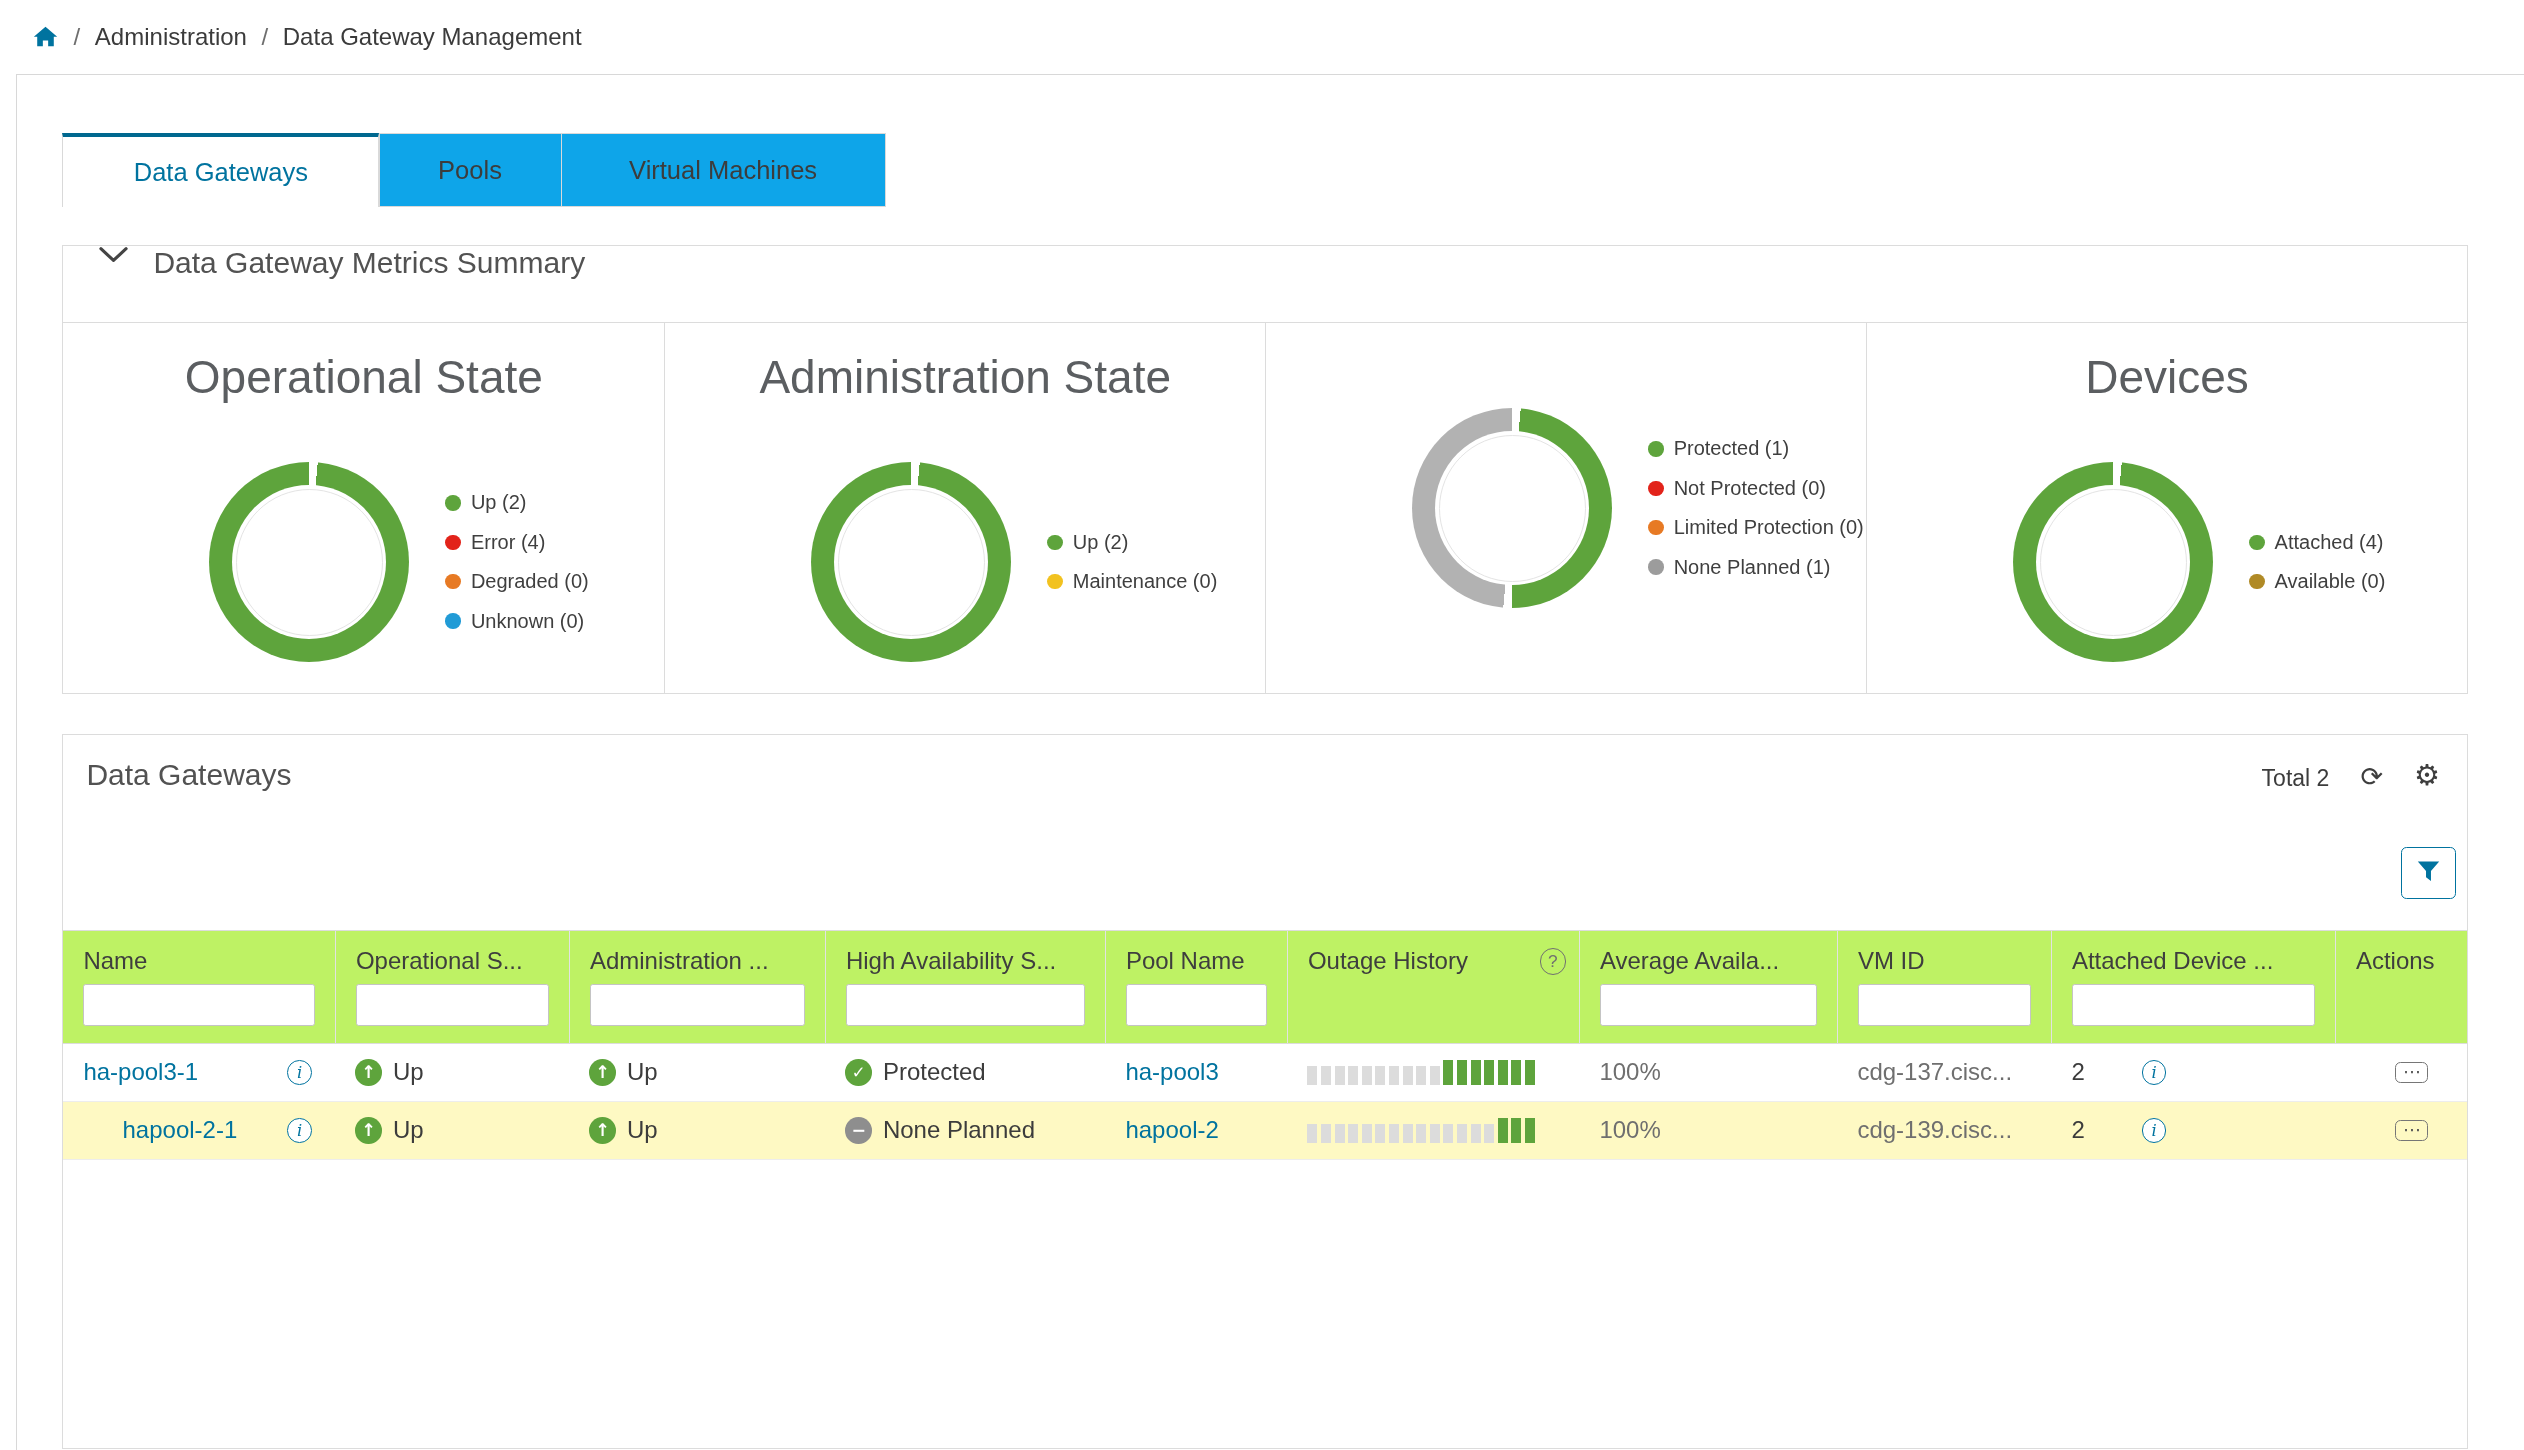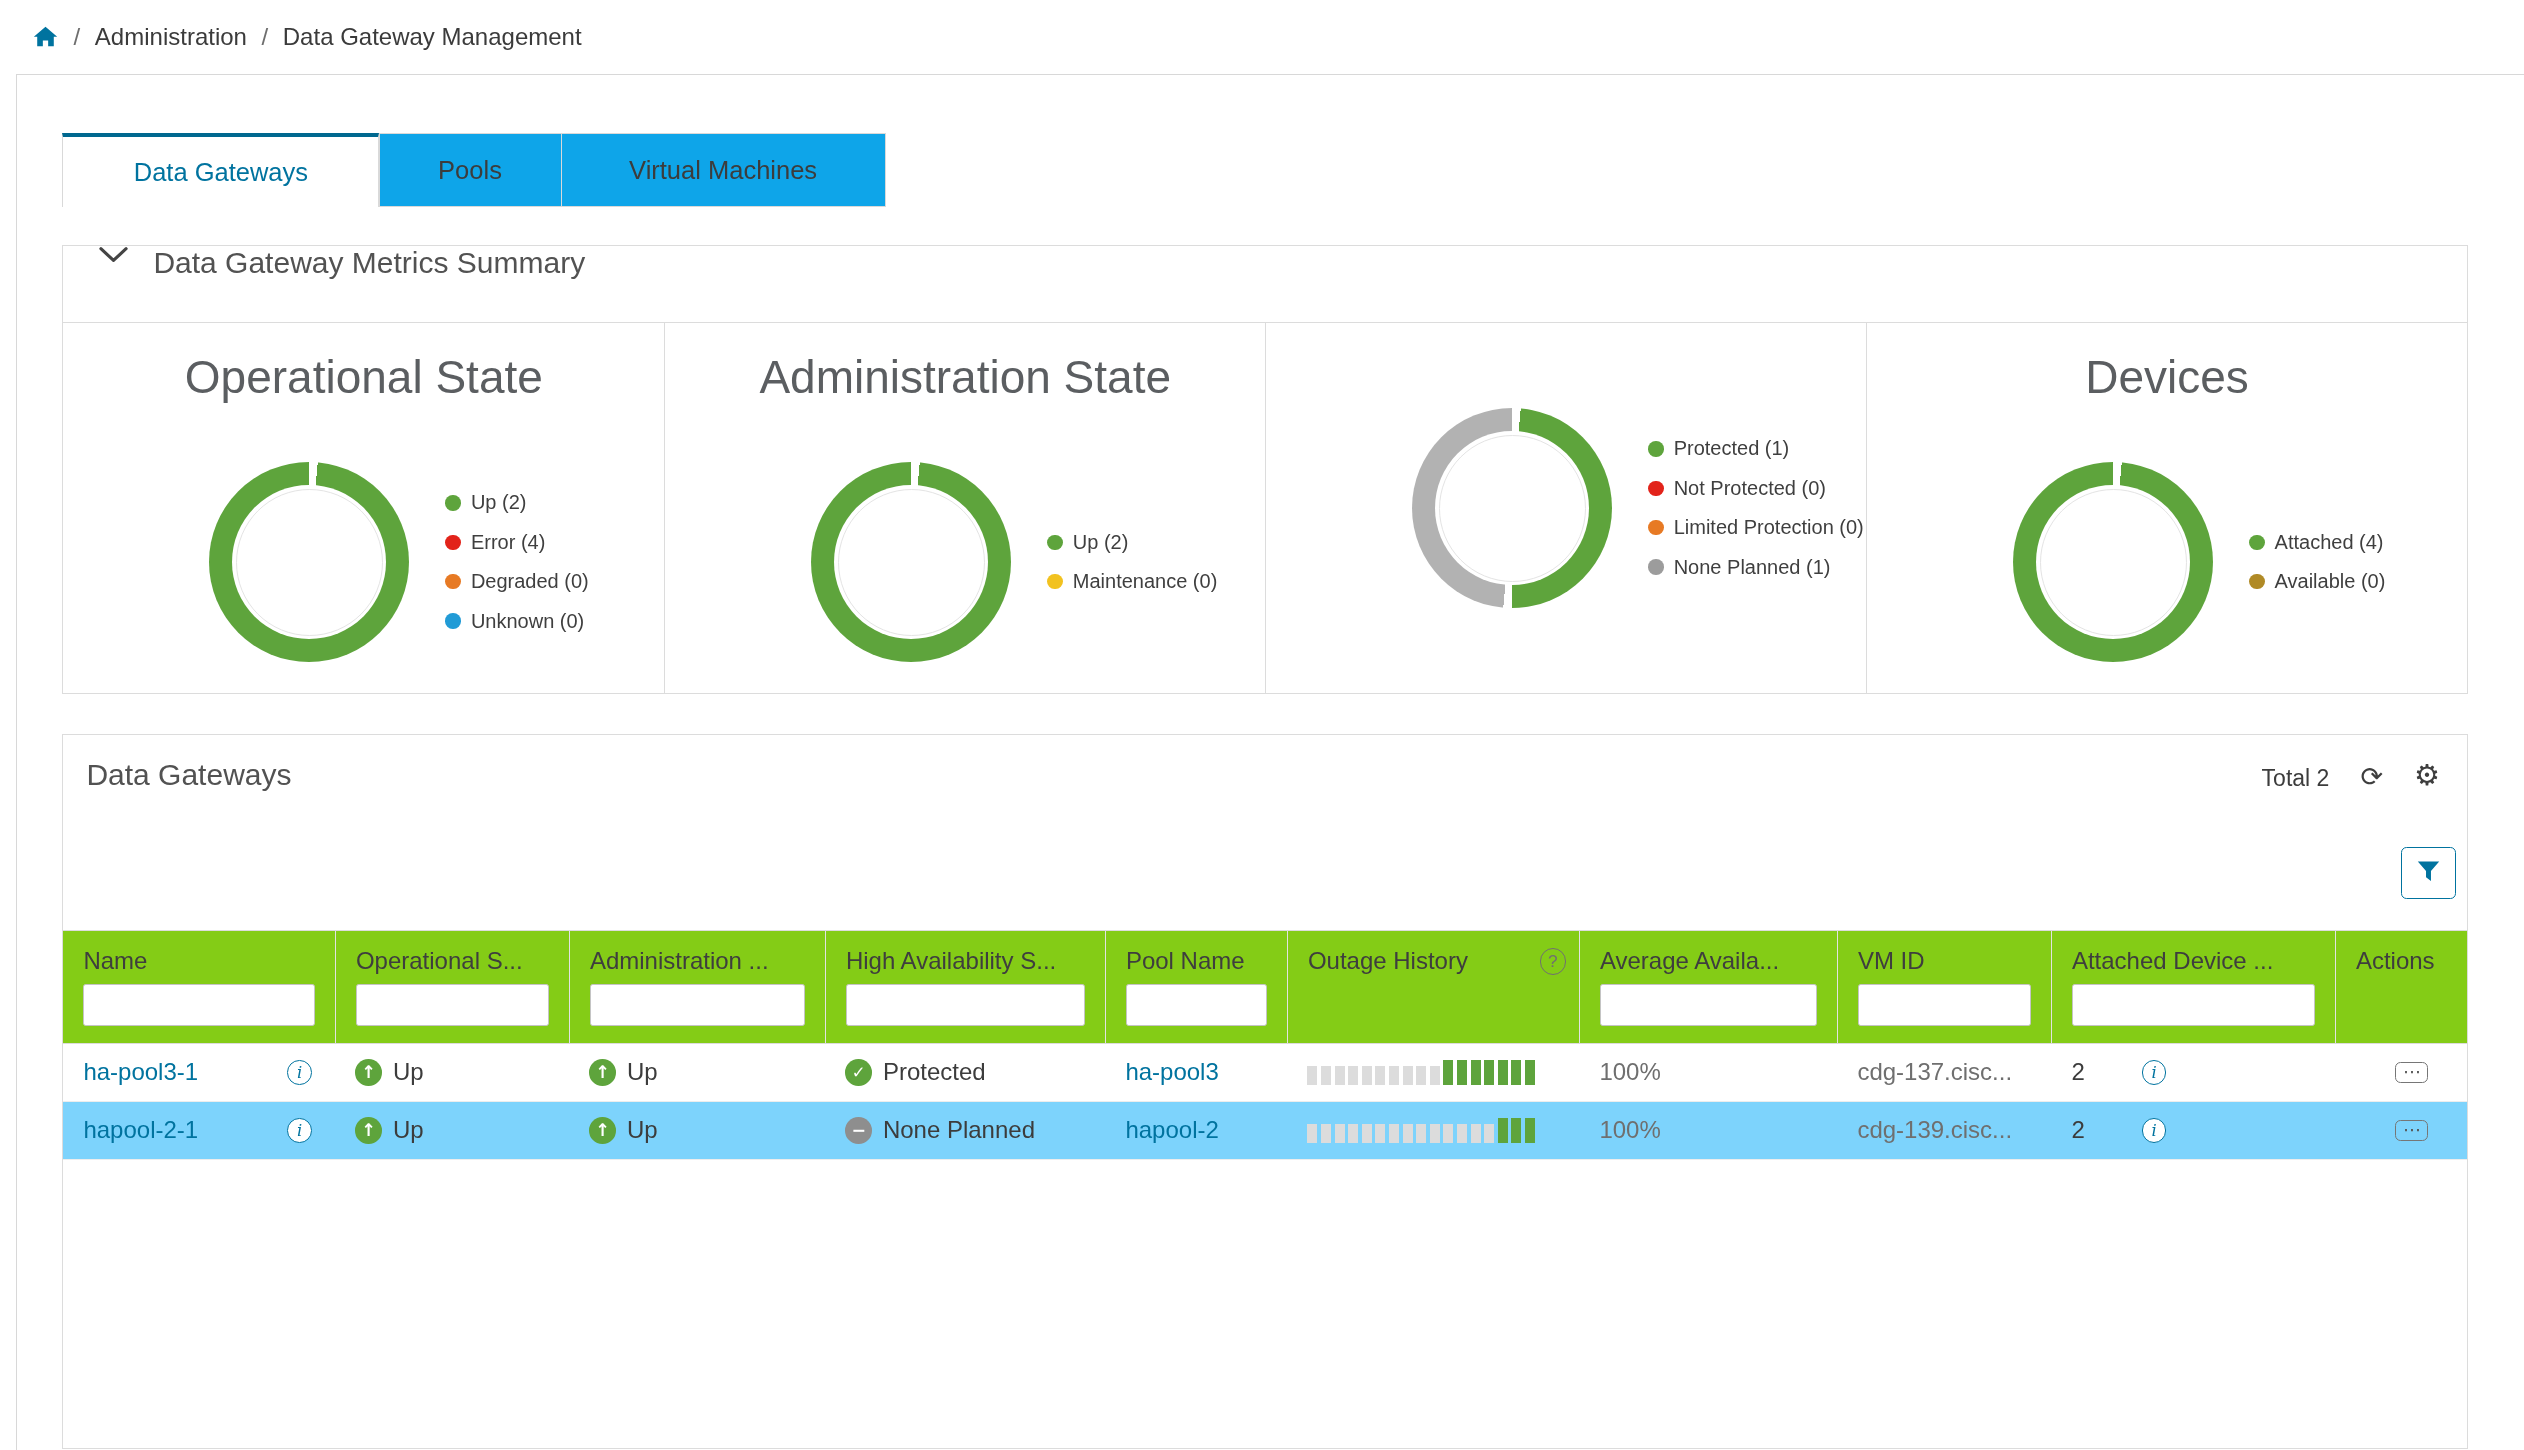--- a/index.html
+++ b/index.html
@@ -63,30 +63,30 @@
 
   .dg-toolbar { height:88px; position:relative; }
   .filter-btn {
     position:absolute; right:11px; top:32px; width:55px; height:52px;
     border:1.8px solid #00739f; border-radius:5.5px; background:#fff;
     display:flex; align-items:center; justify-content:center; cursor:pointer;
   }
 
   
   table { width:100%; border-collapse:collapse; table-layout:fixed; margin-top:27px; }
-  thead th { background:#84cc16; text-align:left; font-weight:400; }
+  thead th { background:#bef264; text-align:left; font-weight:400; }
   thead tr.labels th { border-top:0.9px solid #dcdcdc; font-size:24px; color:#3e3e3e; padding:16.4px 0 5.5px 20px; }
   thead tr.filters th { border-bottom:0.9px solid #dcdcdc; padding:3.6px 20px 16.4px 20px; }
   thead th { border-left:0.9px solid #e2e2e2; }
   thead th:first-child { border-left:none; }
   .th-flex { display:flex; align-items:center; justify-content:space-between; padding-right:12.8px; }
   .filter-input { width:100%; height:42px; border:0.9px solid #c4c4c4; border-radius:2.7px; background:#fff; font-size:22px; padding:0 9px; outline:none; font-family:inherit; }
 
   tbody td { font-size:24px; height:58px; padding:0 0 0 20px; border-bottom:0.9px solid #ededed; }
-  tbody tr:nth-child(2) { background:#7dd3fc; }
+  tbody tr:nth-child(2) { background:#fef9c3;text-align:center; }
   .cell { display:flex; align-items:center; gap:11px; }
   .link { color:#00739f; cursor:pointer; }
   .name-link { display:inline-block; width:193px; }
   .muted { color:#6f6f6f; }
 
   .st-icon { width:26.5px; height:26.5px; border-radius:50%; color:#fff; display:inline-flex; align-items:center; justify-content:center; flex:none; font-family:"DejaVu Sans", sans-serif; font-weight:bold; }
   .st-up { background:#5ea43c; } .st-up::before { content:"\2191"; font-size:17.3px; }
   .st-check { background:#5ea43c; } .st-check::before { content:"\2713"; font-size:16.4px; }
   .st-minus { background:#8e8e8e; } .st-minus::before { content:"\2212"; font-size:17.3px; }
 

